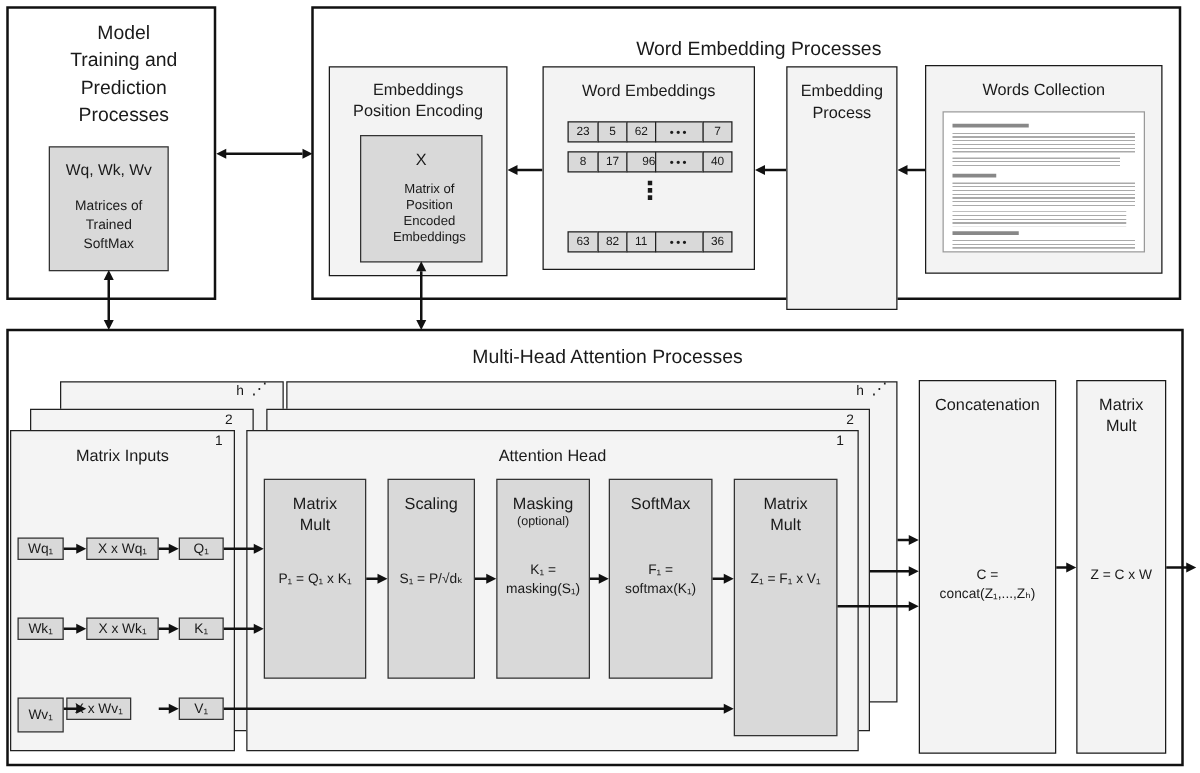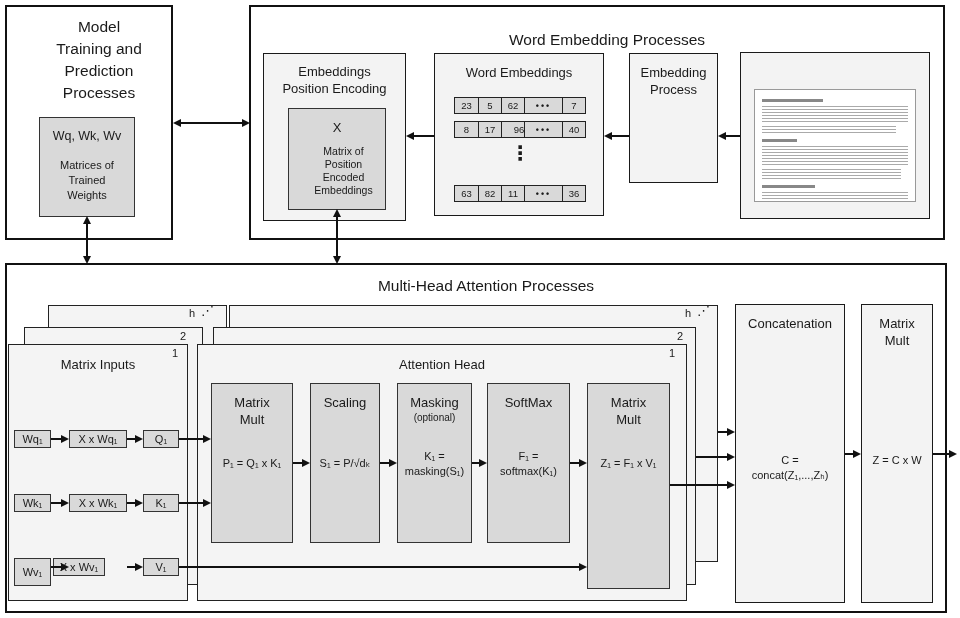--- a/index.html
+++ b/index.html
@@ -50,21 +50,21 @@
   <div class="abs outer" style="left:5px;top:5px;width:168px;height:235px;">
     <div class="ml ctr t15" style="padding-top:9px;">Model
 Training and
 Prediction
 Processes</div>
   </div>
   <div class="abs block ctr" style="left:39px;top:117px;width:96px;height:100px;z-index:4;">
     <div class="t12" style="padding-top:10px;">Wq, Wk, Wv</div>
     <div class="ml t11" style="padding-top:14px;">Matrices of
 Trained
-Weights</div>
+SoftMax</div>
   </div>
 
   <div class="abs outer" style="left:249px;top:5px;width:696px;height:235px;">
     <div class="ctr t15" style="padding-top:22px;">Word Embedding Processes</div>
   </div>
 
   <div class="abs panel" style="left:263px;top:53px;width:143px;height:168px;z-index:2;">
     <div class="ml ctr t13" style="padding-top:9px;">Embeddings
 Position Encoding</div>
   </div>
@@ -95,26 +95,27 @@
     <div class="abs ctr vdots" style="left:19px;top:94px;width:132px;">⋮</div>
     <div class="row" style="left:19px;top:131px;">
       <div class="cell" style="width:25px;height:17px;">63</div>
       <div class="cell" style="width:24px;height:17px;">82</div>
       <div class="cell" style="width:24px;height:17px;">11</div>
       <div class="cell celldots" style="width:39px;height:17px;">•••</div>
       <div class="cell" style="width:24px;height:17px;">36</div>
     </div>
   </div>
 
-  <div class="abs panel" style="left:629px;top:53px;width:89px;height:130px;z-index:2;">
+  <div class="abs panel" style="left:629px;top:53px;width:89px;height:195px;z-index:2;">
     <div class="ml ctr t13" style="padding-top:10px;">Embedding
 Process</div>
   </div>
 
   <div class="abs panel" style="left:740px;top:52px;width:190px;height:167px;z-index:2;">
+    <div class="ctr t13" style="padding-top:10px;">Words Collection</div>
     <div class="abs doc" style="left:13px;top:36px;width:162px;height:113px;">
       <div class="h" style="width:42%;"></div>
       <div class="tl" style="height:16px;"></div>
       <div class="tl" style="height:9px;width:92%;"></div>
       <div class="h" style="width:24%;"></div>
       <div class="tl" style="height:19px;"></div>
       <div class="tl" style="height:12px;width:95%;"></div>
       <div class="h" style="width:36%;"></div>
       <div class="tl" style="height:7px;"></div>
     </div>

